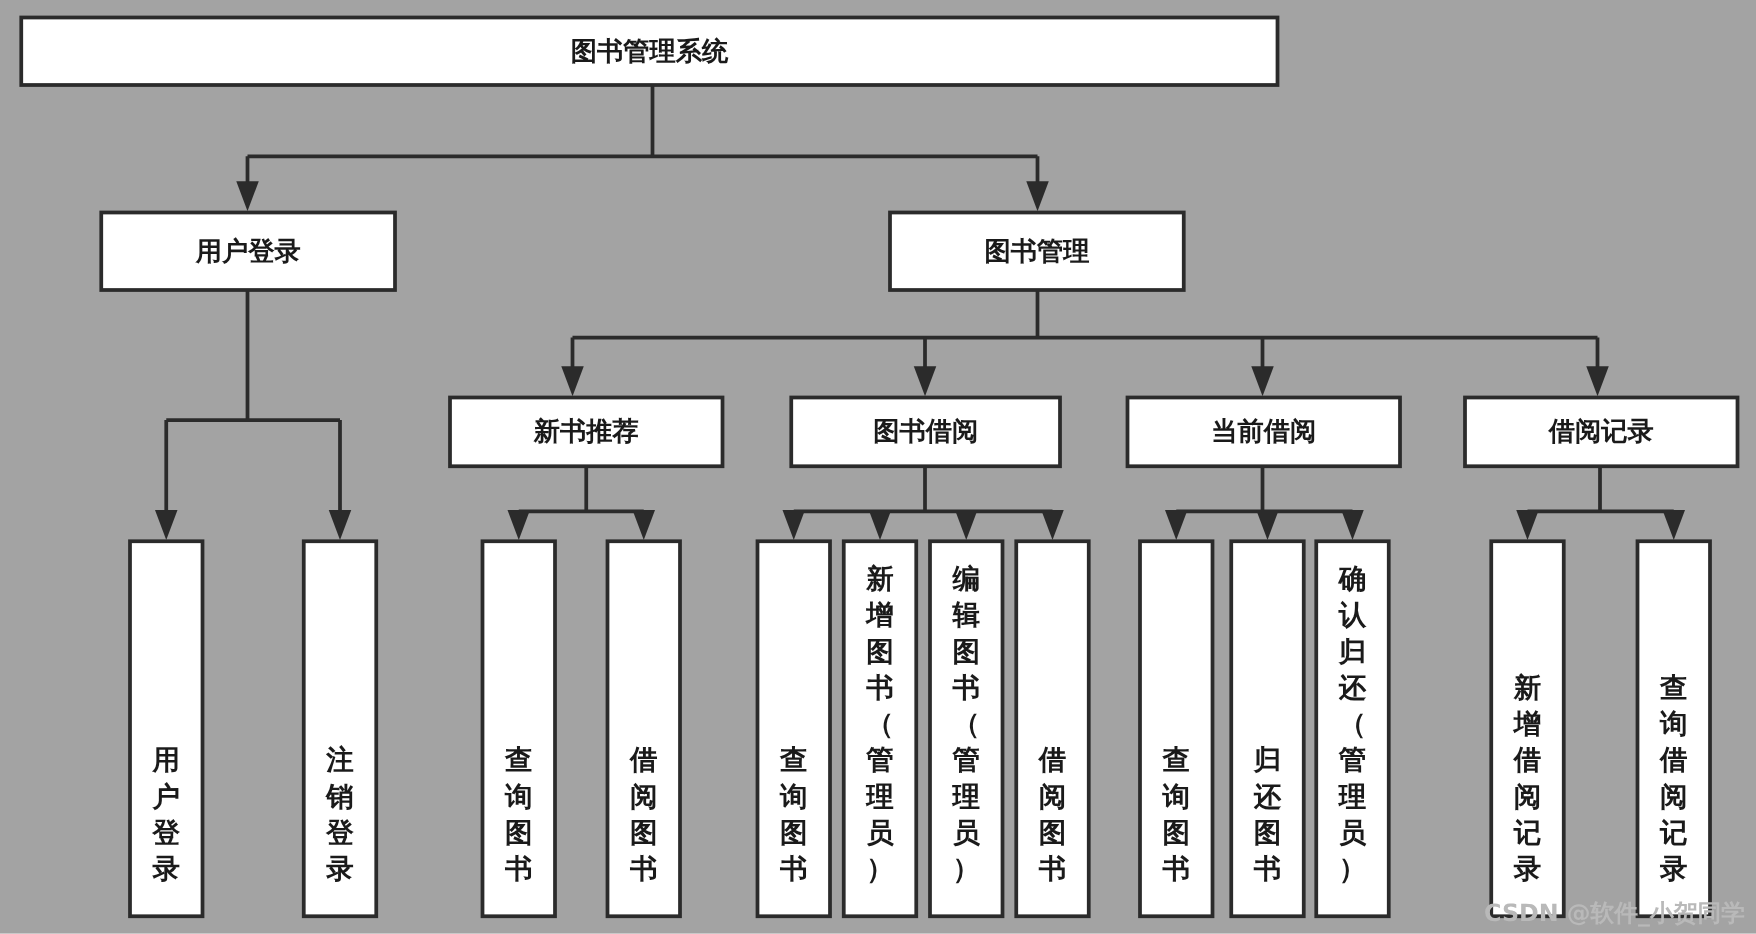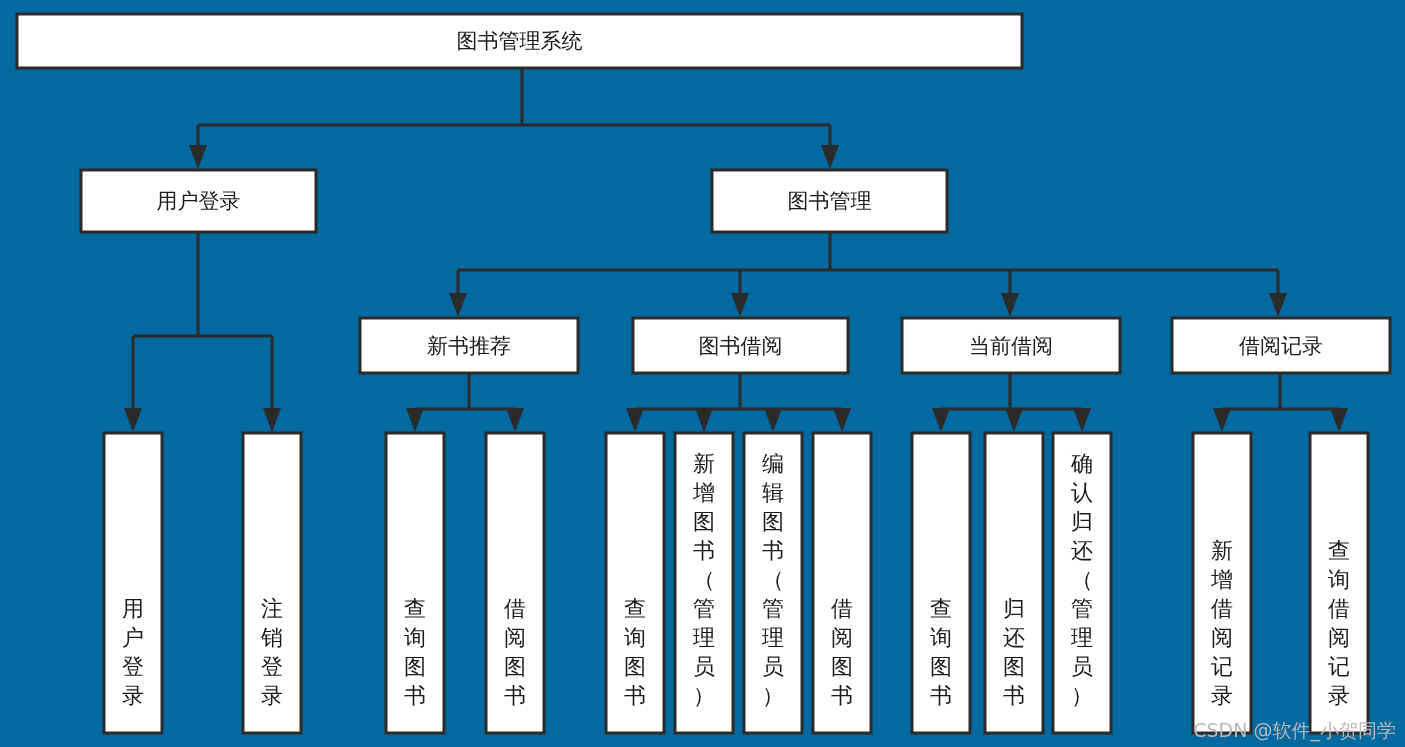--- a/index.html
+++ b/index.html
@@ -11,21 +11,22 @@
   body {
     width: 1405px;
     height: 747px;
     font-family: "DejaVu Sans", "Liberation Sans", sans-serif;
     overflow: hidden;
   }
   #diagram-root {
     position: relative;
     width: 1405px;
     height: 747px;
-    background: #0369a1;
+    background: #a3a3a3;
+    font-weight: bold;
   }
   svg.diagram-canvas {
     position: absolute;
     left: 0;
     top: 0;
     width: 1405px;
     height: 747px;
     display: block;
   }
   .node-rect {

